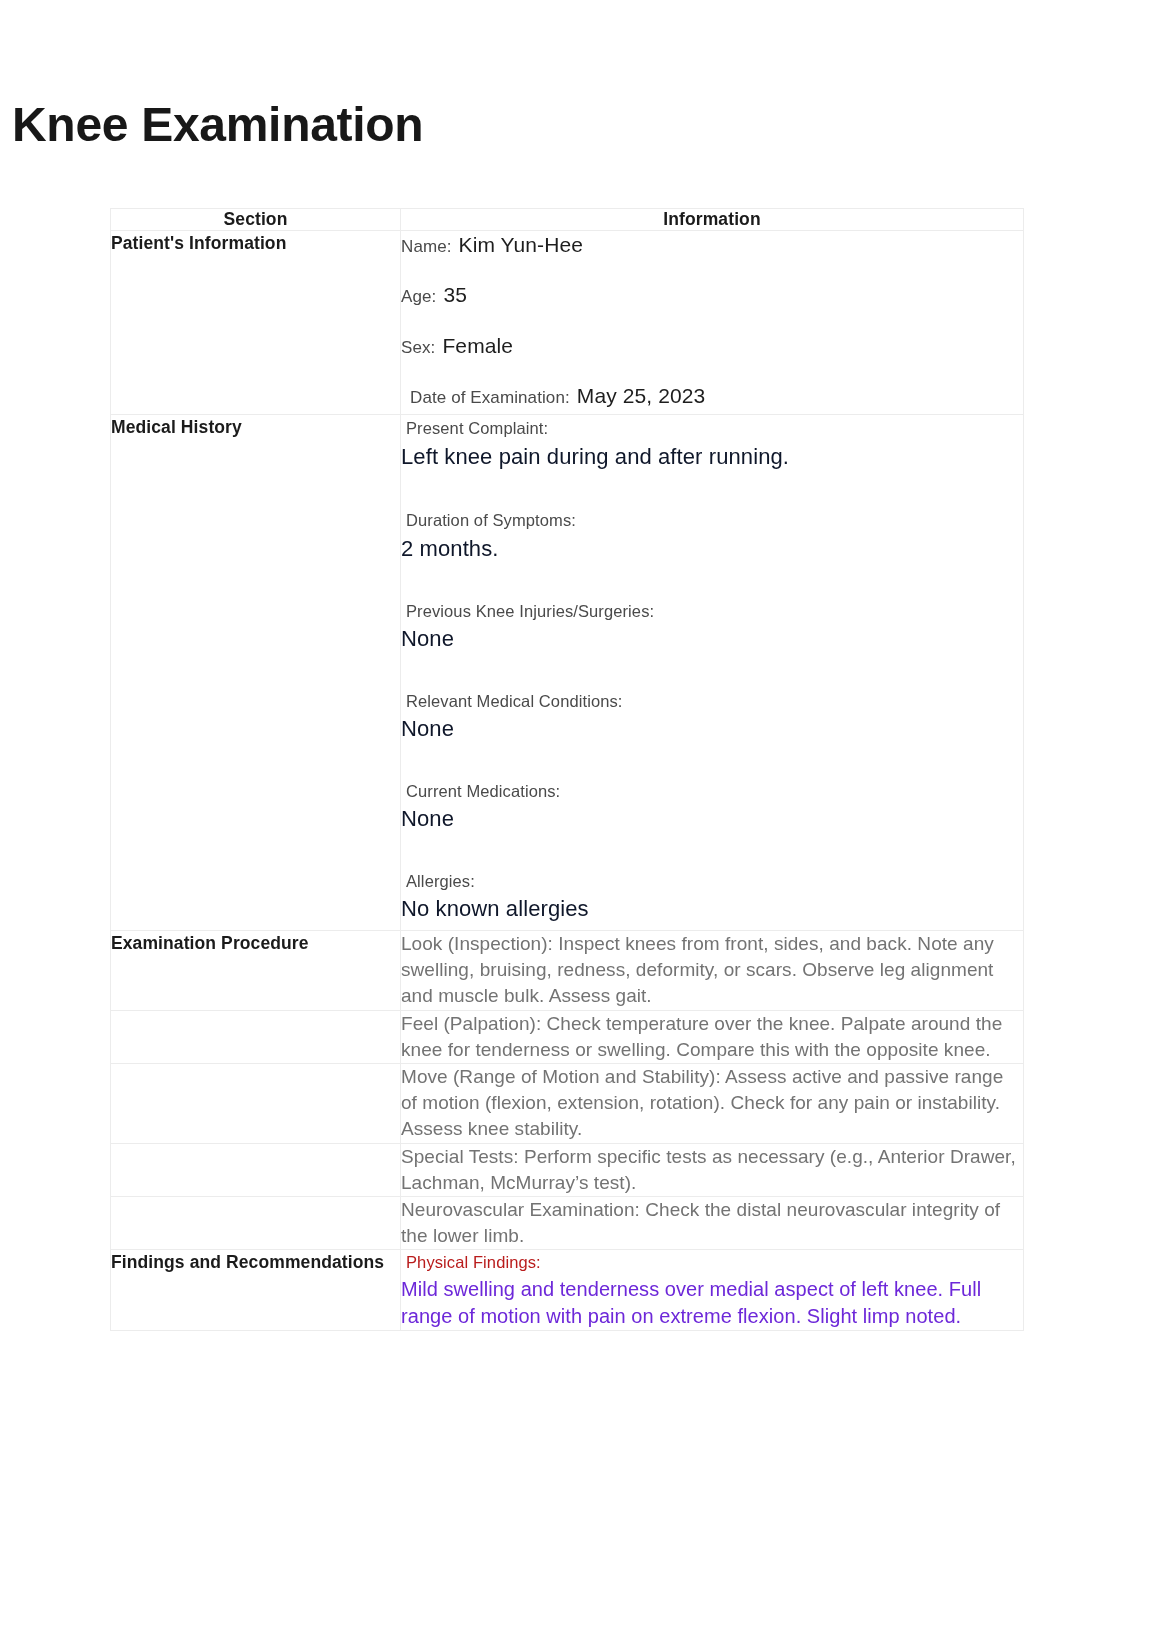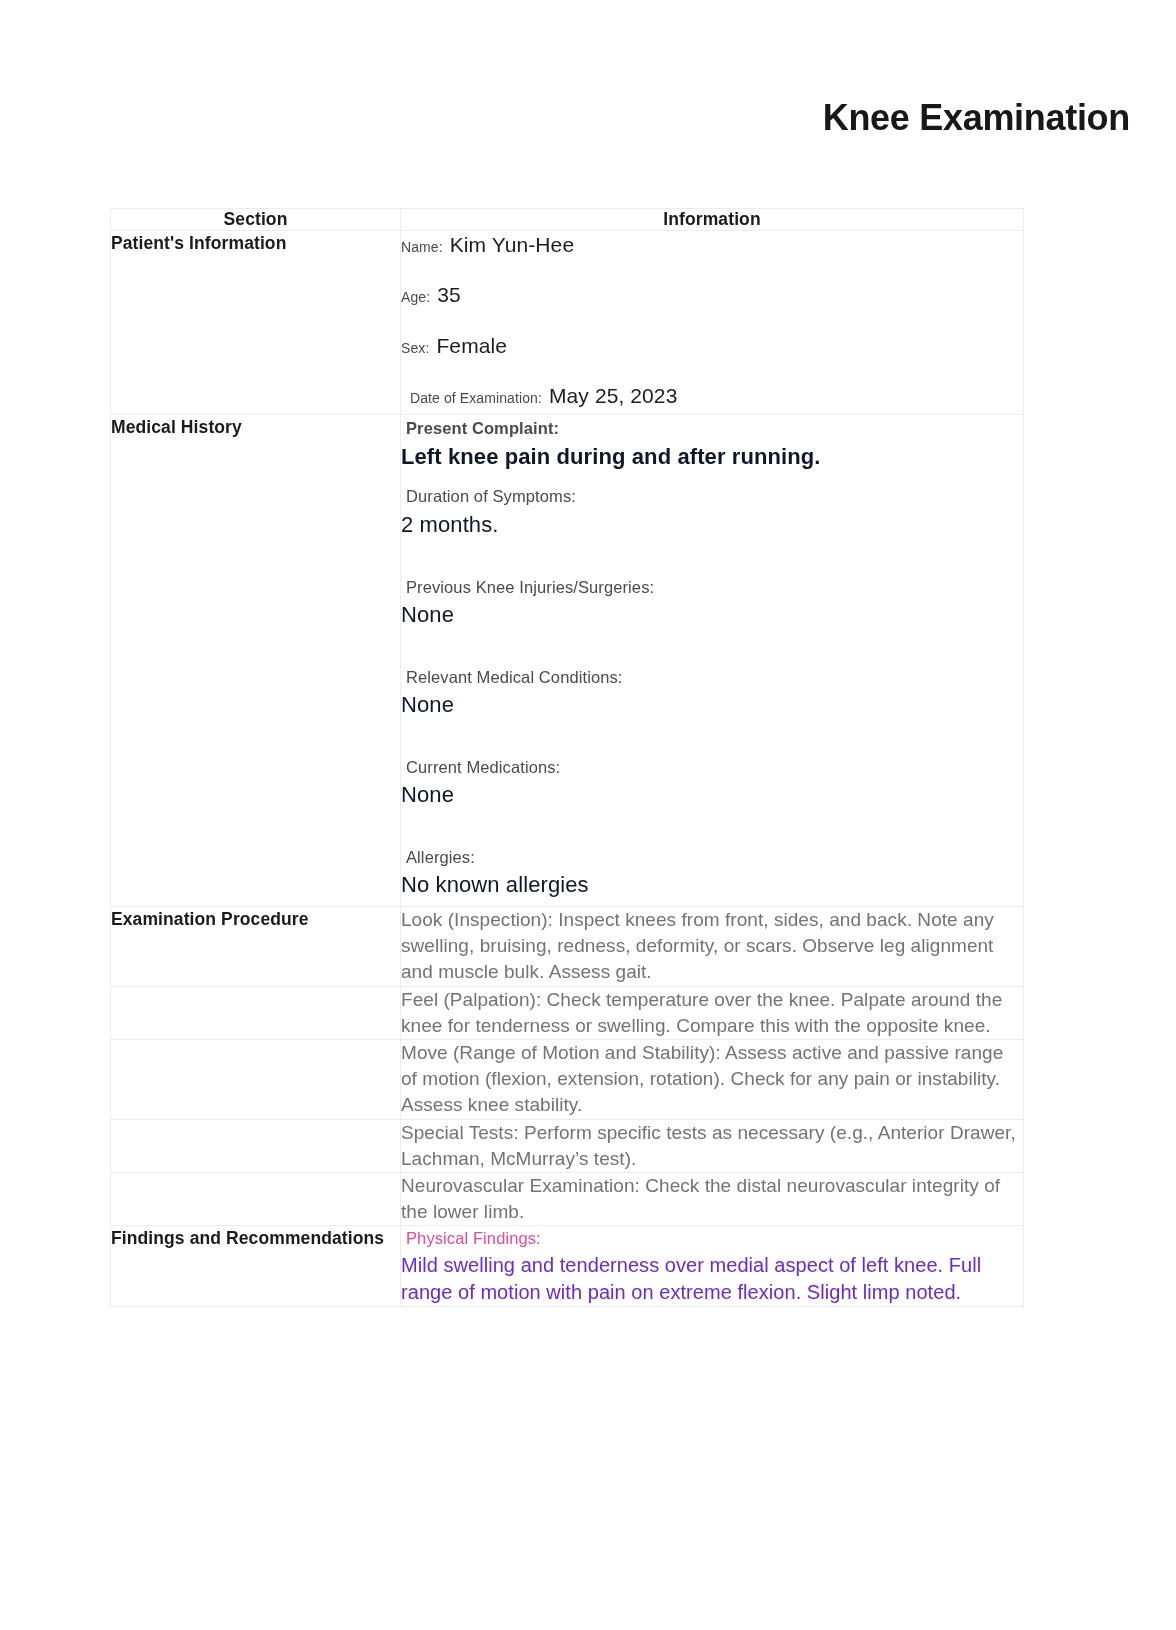--- a/index.html
+++ b/index.html
@@ -21,24 +21,24 @@
     width: 1176px;
     height: 1630px;
     position: relative;
     background: #ffffff;
   }
 
   
   .doc-title {
     position: absolute;
     top: 97px;
-    left: 0;
+    left: 12px;
     width: 1130px;
-    text-align: right;
-    font-size: 36px;
+    text-align: left;
+    font-size: 48px;
     font-weight: bold;
     letter-spacing: -0.3px;
     color: #181818;
     line-height: 1.15;
   }
 
   
   .exam-table {
     position: absolute;
     top: 208px;
@@ -86,35 +86,35 @@
     line-height: 1.35;
   }
 
   
   .kv-row {
     margin: 0 0 22px 0;
     white-space: nowrap;
   }
   .kv-row:last-child { margin-bottom: 4px; margin-left: 9px; }
   .kv-label {
-    font-size: 14px;
+    font-size: 17px;
     color: #4a4a4a;
     letter-spacing: 0.1px;
   }
   .kv-value {
     font-size: 21px;
     color: #1e1e1e;
     margin-left: 7px;
     letter-spacing: 0.1px;
   }
 
   
   .mh-block { margin-bottom: 34px; }
   .mh-block:first-child { margin-bottom: 24px; }
-  .mh-block.tight { margin-bottom: 12px; font-weight: bold; }
+  .mh-block.tight { margin-bottom: 36px; }
   .mh-block:last-child { margin-bottom: 6px; }
   .mh-label {
     font-size: 16.5px;
     color: #4a4a4a;
     padding-left: 5px;
     line-height: 1.6;
     letter-spacing: 0.1px;
   }
   .mh-value {
     font-size: 22px;
@@ -127,21 +127,21 @@
   .proc-text {
     font-size: 19px;
     color: #737373;
     line-height: 1.38;
     letter-spacing: 0.05px;
   }
 
   
   .find-label {
     font-size: 16.5px;
-    color: #ec4899;
+    color: #b91c1c;
     padding-left: 5px;
     line-height: 1.55;
     letter-spacing: 0.1px;
   }
   .find-value {
     font-size: 20px;
     color: #6d28d9;
     line-height: 1.36;
     letter-spacing: 0.05px;
   }

